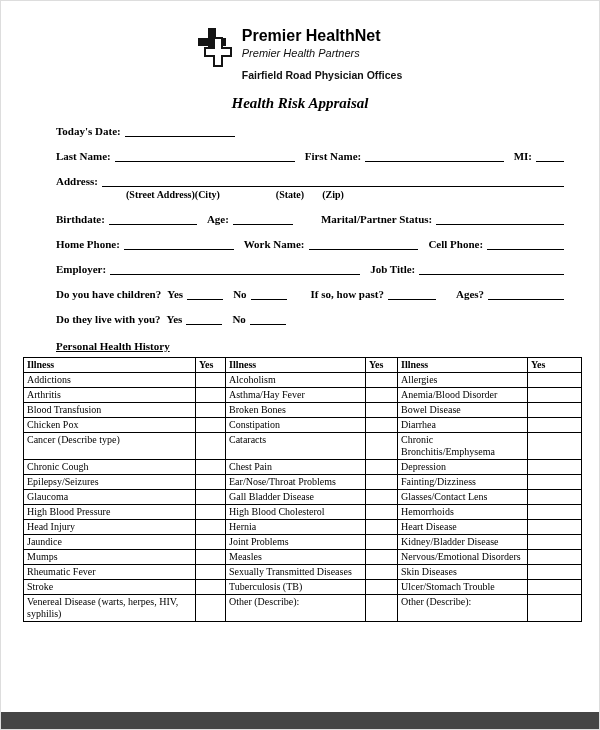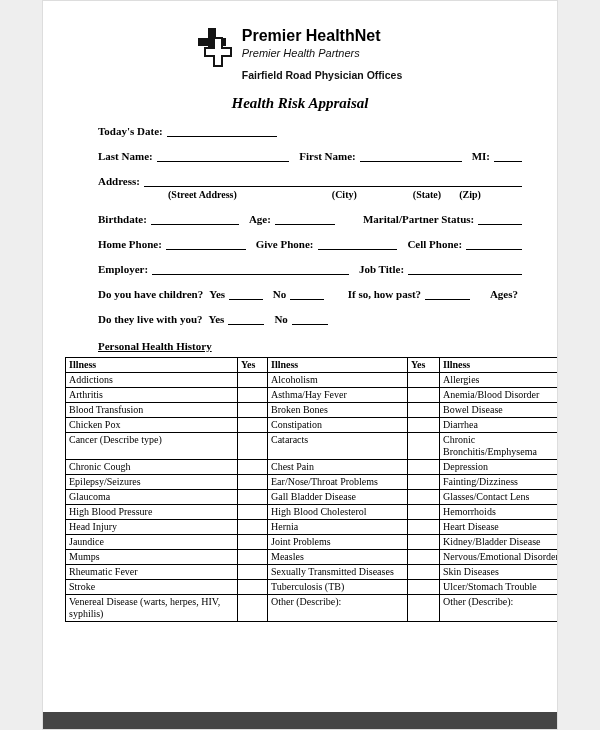--- a/index.html
+++ b/index.html
@@ -1,19 +1,19 @@
 <!DOCTYPE html>
 <html><head>
 <meta charset="utf-8">
 <style>
   * { margin:0; padding:0; box-sizing:border-box; }
   html,body { background:#eee; }
   body { font-family:"Liberation Serif", serif; color:#000; }
   .page {
-    width:516px; height:730px; margin:0 auto; background:#fff;
+    width:600px; height:730px; margin:0 auto; background:#fff;
     position:relative; overflow:hidden; border:1px solid #ddd;
   }
   
   .header { text-align:center; padding-top:26px; }
   .brand-row { display:inline-flex; align-items:flex-start; gap:10px; text-align:left; }
   .logo svg { display:block; }
   .brand-name { font-family:"Liberation Sans", sans-serif; font-weight:bold; font-size:16px; line-height:18px; }
   .brand-sub  { font-family:"Liberation Sans", sans-serif; font-size:11px; margin-top:2px; color:#111;font-style:italic; }
   .office     { font-family:"Liberation Sans", sans-serif; font-size:10.5px; font-weight:bold; margin-top:10px; color:#111; }
   .title { text-align:center; font-weight:bold; font-style:italic; font-size:15px; margin-top:14px; }
@@ -74,38 +74,38 @@
     <span class="blank" style="width:28px"></span>
   </div>
 
   <div class="row">
     <span class="lbl">Address:</span>
     <span class="blank" style="flex:1"></span>
   </div>
 
   <div class="captions">
     <span style="margin-left:70px">(Street Address)</span>
-    <span style="margin-left:95px">(City)</span>
+    <span style="">(City)</span>
     <span style="margin-left:56px">(State)</span>
     <span style="margin-left:18px">(Zip)</span>
   </div>
 
   <div class="row">
     <span class="lbl">Birthdate:</span>
     <span class="blank" style="width:88px"></span>
     <span class="lbl g">Age:</span>
     <span class="blank" style="width:60px"></span>
     <span class="lbl" style="margin-left:28px">Marital/Partner Status:</span>
     <span class="blank" style="flex:1"></span>
   </div>
 
   <div class="row">
     <span class="lbl">Home Phone:</span>
     <span class="blank" style="flex:1"></span>
-    <span class="lbl g">Give Phone:</span>
+    <span class="lbl g">Work Name:</span>
     <span class="blank" style="flex:1"></span>
     <span class="lbl g">Cell  Phone:</span>
     <span class="blank" style="flex:0.7"></span>
   </div>
 
   <div class="row">
     <span class="lbl">Employer:</span>
     <span class="blank" style="flex:1.9"></span>
     <span class="lbl g">Job Title:</span>
     <span class="blank" style="flex:1.1"></span>

